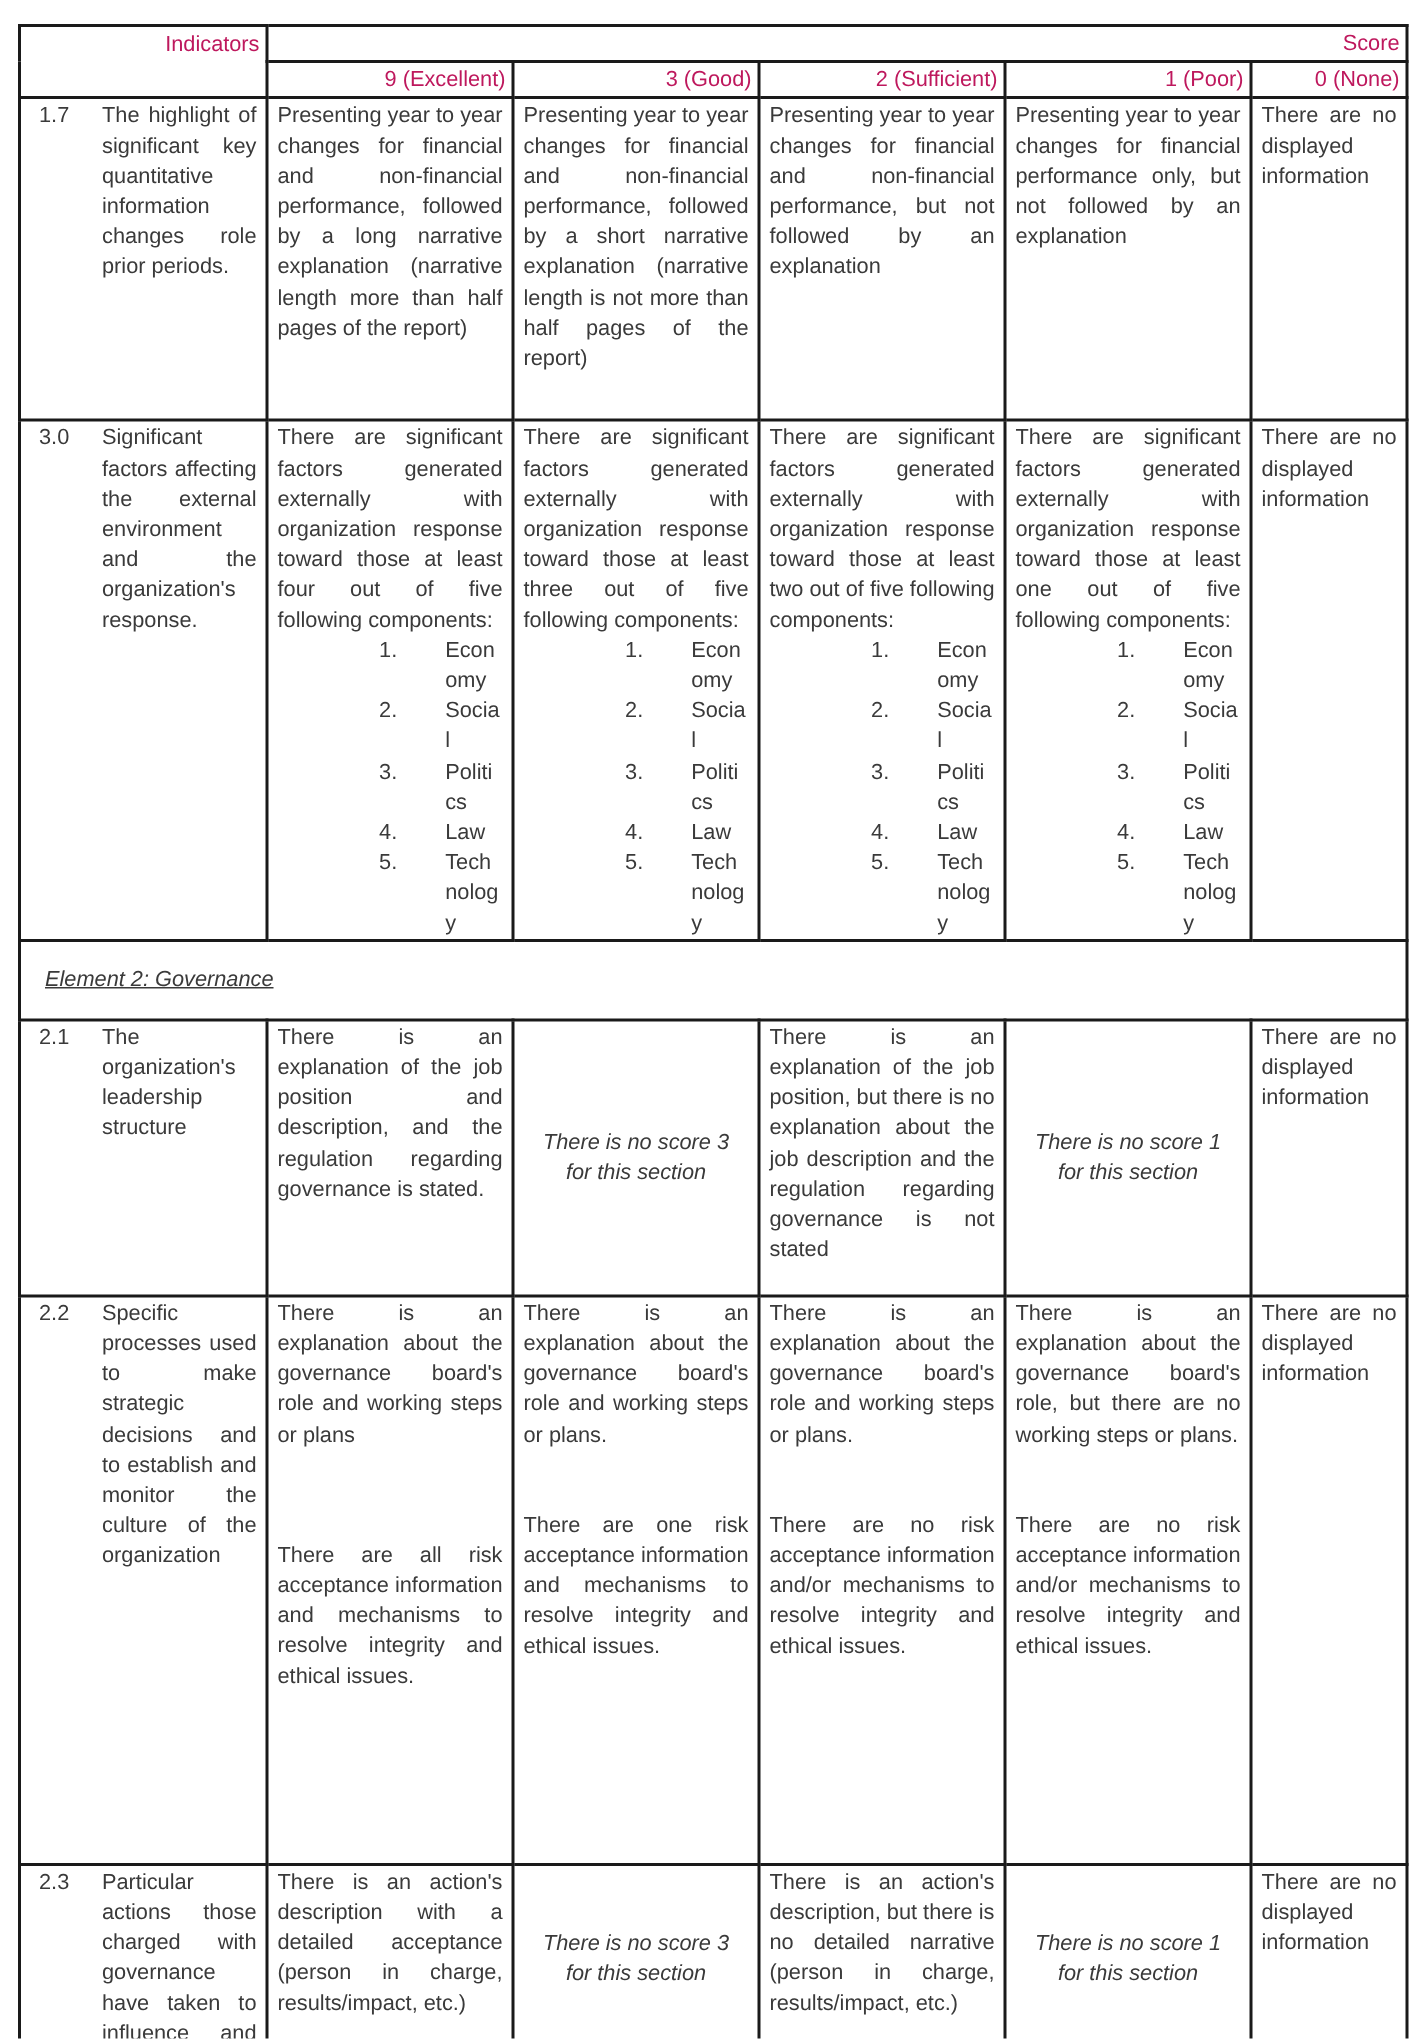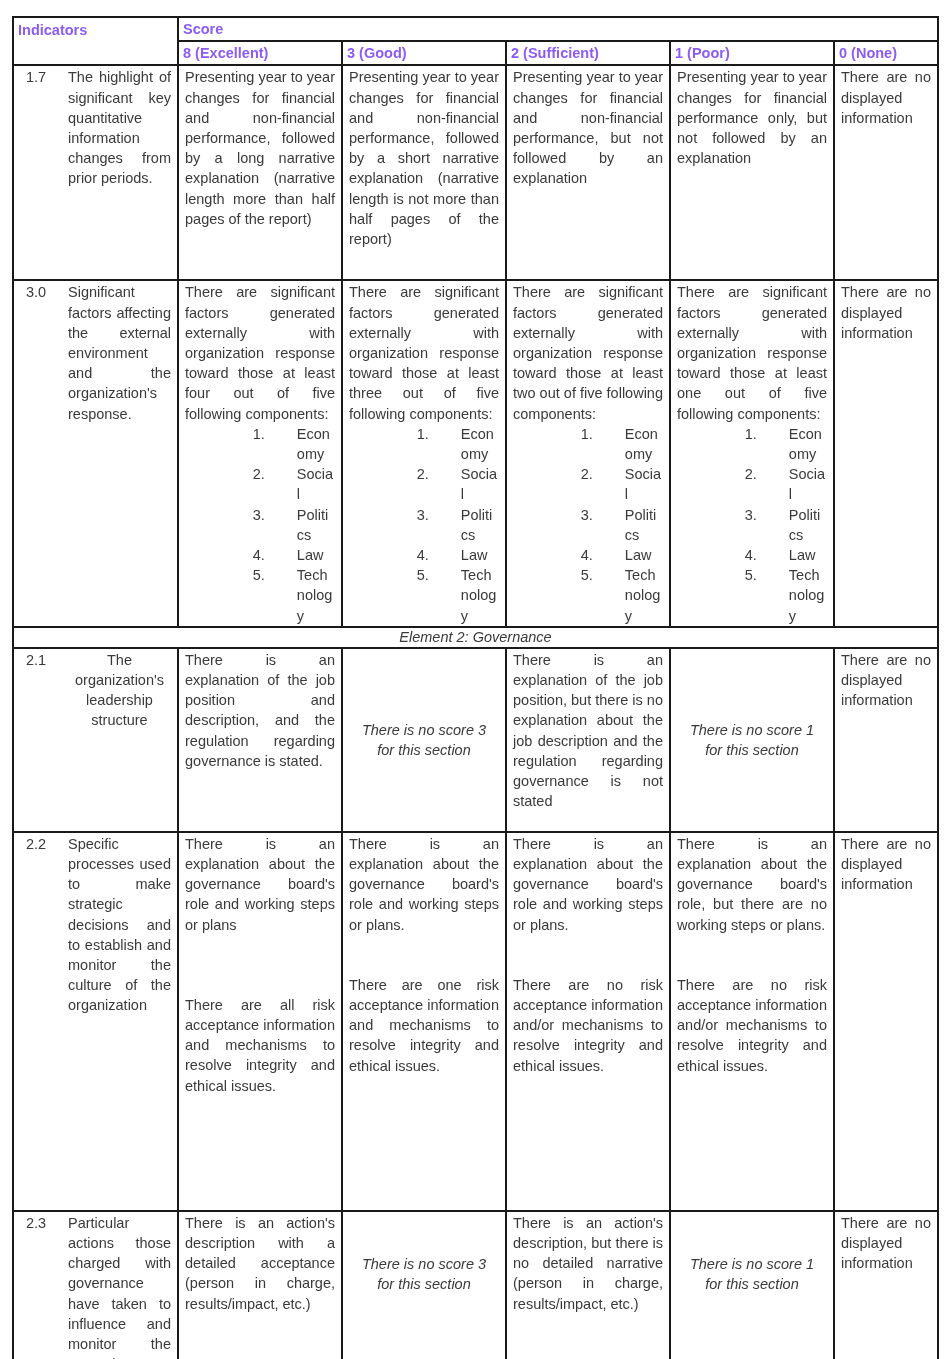--- a/index.html
+++ b/index.html
@@ -6,29 +6,29 @@
   body { width: 950px; height: 1359px; position: relative; overflow: hidden;
          font-family: "Liberation Sans", sans-serif; color: #3a3a3a; }
   table.rubric {
     position: absolute; left: 12px; top: 16px;
     width: 925px; border-collapse: collapse; table-layout: fixed;
     font-size: 14.5px; line-height: 20.2px;
   }
   table.rubric td, table.rubric th {
     border: 2px solid #1a1a1a; vertical-align: top; padding: 1px 6px 0 6px;
   }
-  th { font-weight: bold; color: #8b5cf6; text-align: left; padding: 1px 4px !important; vertical-align: middle !important; }
+  th { font-weight: normal; color: #be185d; text-align: right; padding: 1px 4px !important; vertical-align: middle !important; }
   th.ind-head { vertical-align: top !important; padding-top: 2px !important; }
   .num { display: inline-block; width: 42px; vertical-align: top; padding-left: 6px; }
   .ind-wrap { display: flex; }
   .ind-text { flex: 1; text-align: justify; }
   td.just { text-align: justify; }
   td.center-it { vertical-align: middle !important; text-align: center; font-style: italic; }
   td.center-it span { display: block; }
-  td.element { text-align: center; font-style: italic; padding: 0 !important; line-height: 19px; }
+  td.element { text-align: left; font-style: italic; padding: 16px !important; line-height: 19px; text-decoration: underline; }
   .comp-list { margin: 0; padding: 0; list-style: none; }
   .comp-list li { display: flex; }
   .comp-list .cn { width: 92px; text-align: right; padding-right: 0; }
   .comp-list .ct { width: 44px; margin-left: 32px; word-break: break-all; }
   .para-gap { height: 40px; }
 </style>
 </head>
 <body>
 
 <table class="rubric">
@@ -39,32 +39,32 @@
     <col style="width:164px">
       <col style="width:164px">
       <col style="width:104px">
   </colgroup>
   <tbody>
       <tr style="height:21px">
     <th rowspan="2" class="ind-head">Indicators</th>
     <th colspan="5">Score</th>
   </tr>
   <tr style="height:22px">
-    <th>8 (Excellent)</th>
+    <th>9 (Excellent)</th>
     <th>3 (Good)</th>
     <th>2 (Sufficient)</th>
     <th>1 (Poor)</th>
     <th>0 (None)</th>
   </tr>
 
   <tr style="height:215px">
     <td>
       <div class="ind-wrap">
         <span class="num">1.7</span>
-        <span class="ind-text">The highlight of significant key quantitative information changes from prior periods.</span>
+        <span class="ind-text">The highlight of significant key quantitative information changes role prior periods.</span>
       </div>
     </td>
     <td class="just">Presenting year to year changes for financial and non-financial performance, followed by a long narrative explanation (narrative length more than half pages of the report)</td>
     <td class="just">Presenting year to year changes for financial and non-financial performance, followed by a short narrative explanation (narrative length is not more than half pages of the report)</td>
     <td class="just">Presenting year to year changes for financial and non-financial performance, but not followed by an explanation</td>
     <td class="just">Presenting year to year changes for financial performance only, but not followed by an explanation</td>
     <td class="just">There are no displayed information</td>
   </tr>
 
   <tr style="height:305px">
@@ -178,21 +178,21 @@
   </tr>
 
   <tr style="height:21px">
     <td colspan="6" class="element">Element 2: Governance</td>
   </tr>
 
   <tr style="height:184px">
     <td>
       <div class="ind-wrap">
         <span class="num">2.1</span>
-        <span class="ind-text" style="text-align:center">The organization's leadership structure</span>
+        <span class="ind-text" style="text-align:left">The organization's leadership structure</span>
       </div>
     </td>
     <td class="just">There is an explanation of the job position and description, and the regulation regarding governance is stated.</td>
     <td class="center-it">
       <span>There is no score 3</span>
       <span>for this section</span>
     </td>
     <td class="just">There is an explanation of the job position, but there is no explanation about the job description and the regulation regarding governance is not stated</td>
     <td class="center-it">
       <span>There is no score 1</span>

